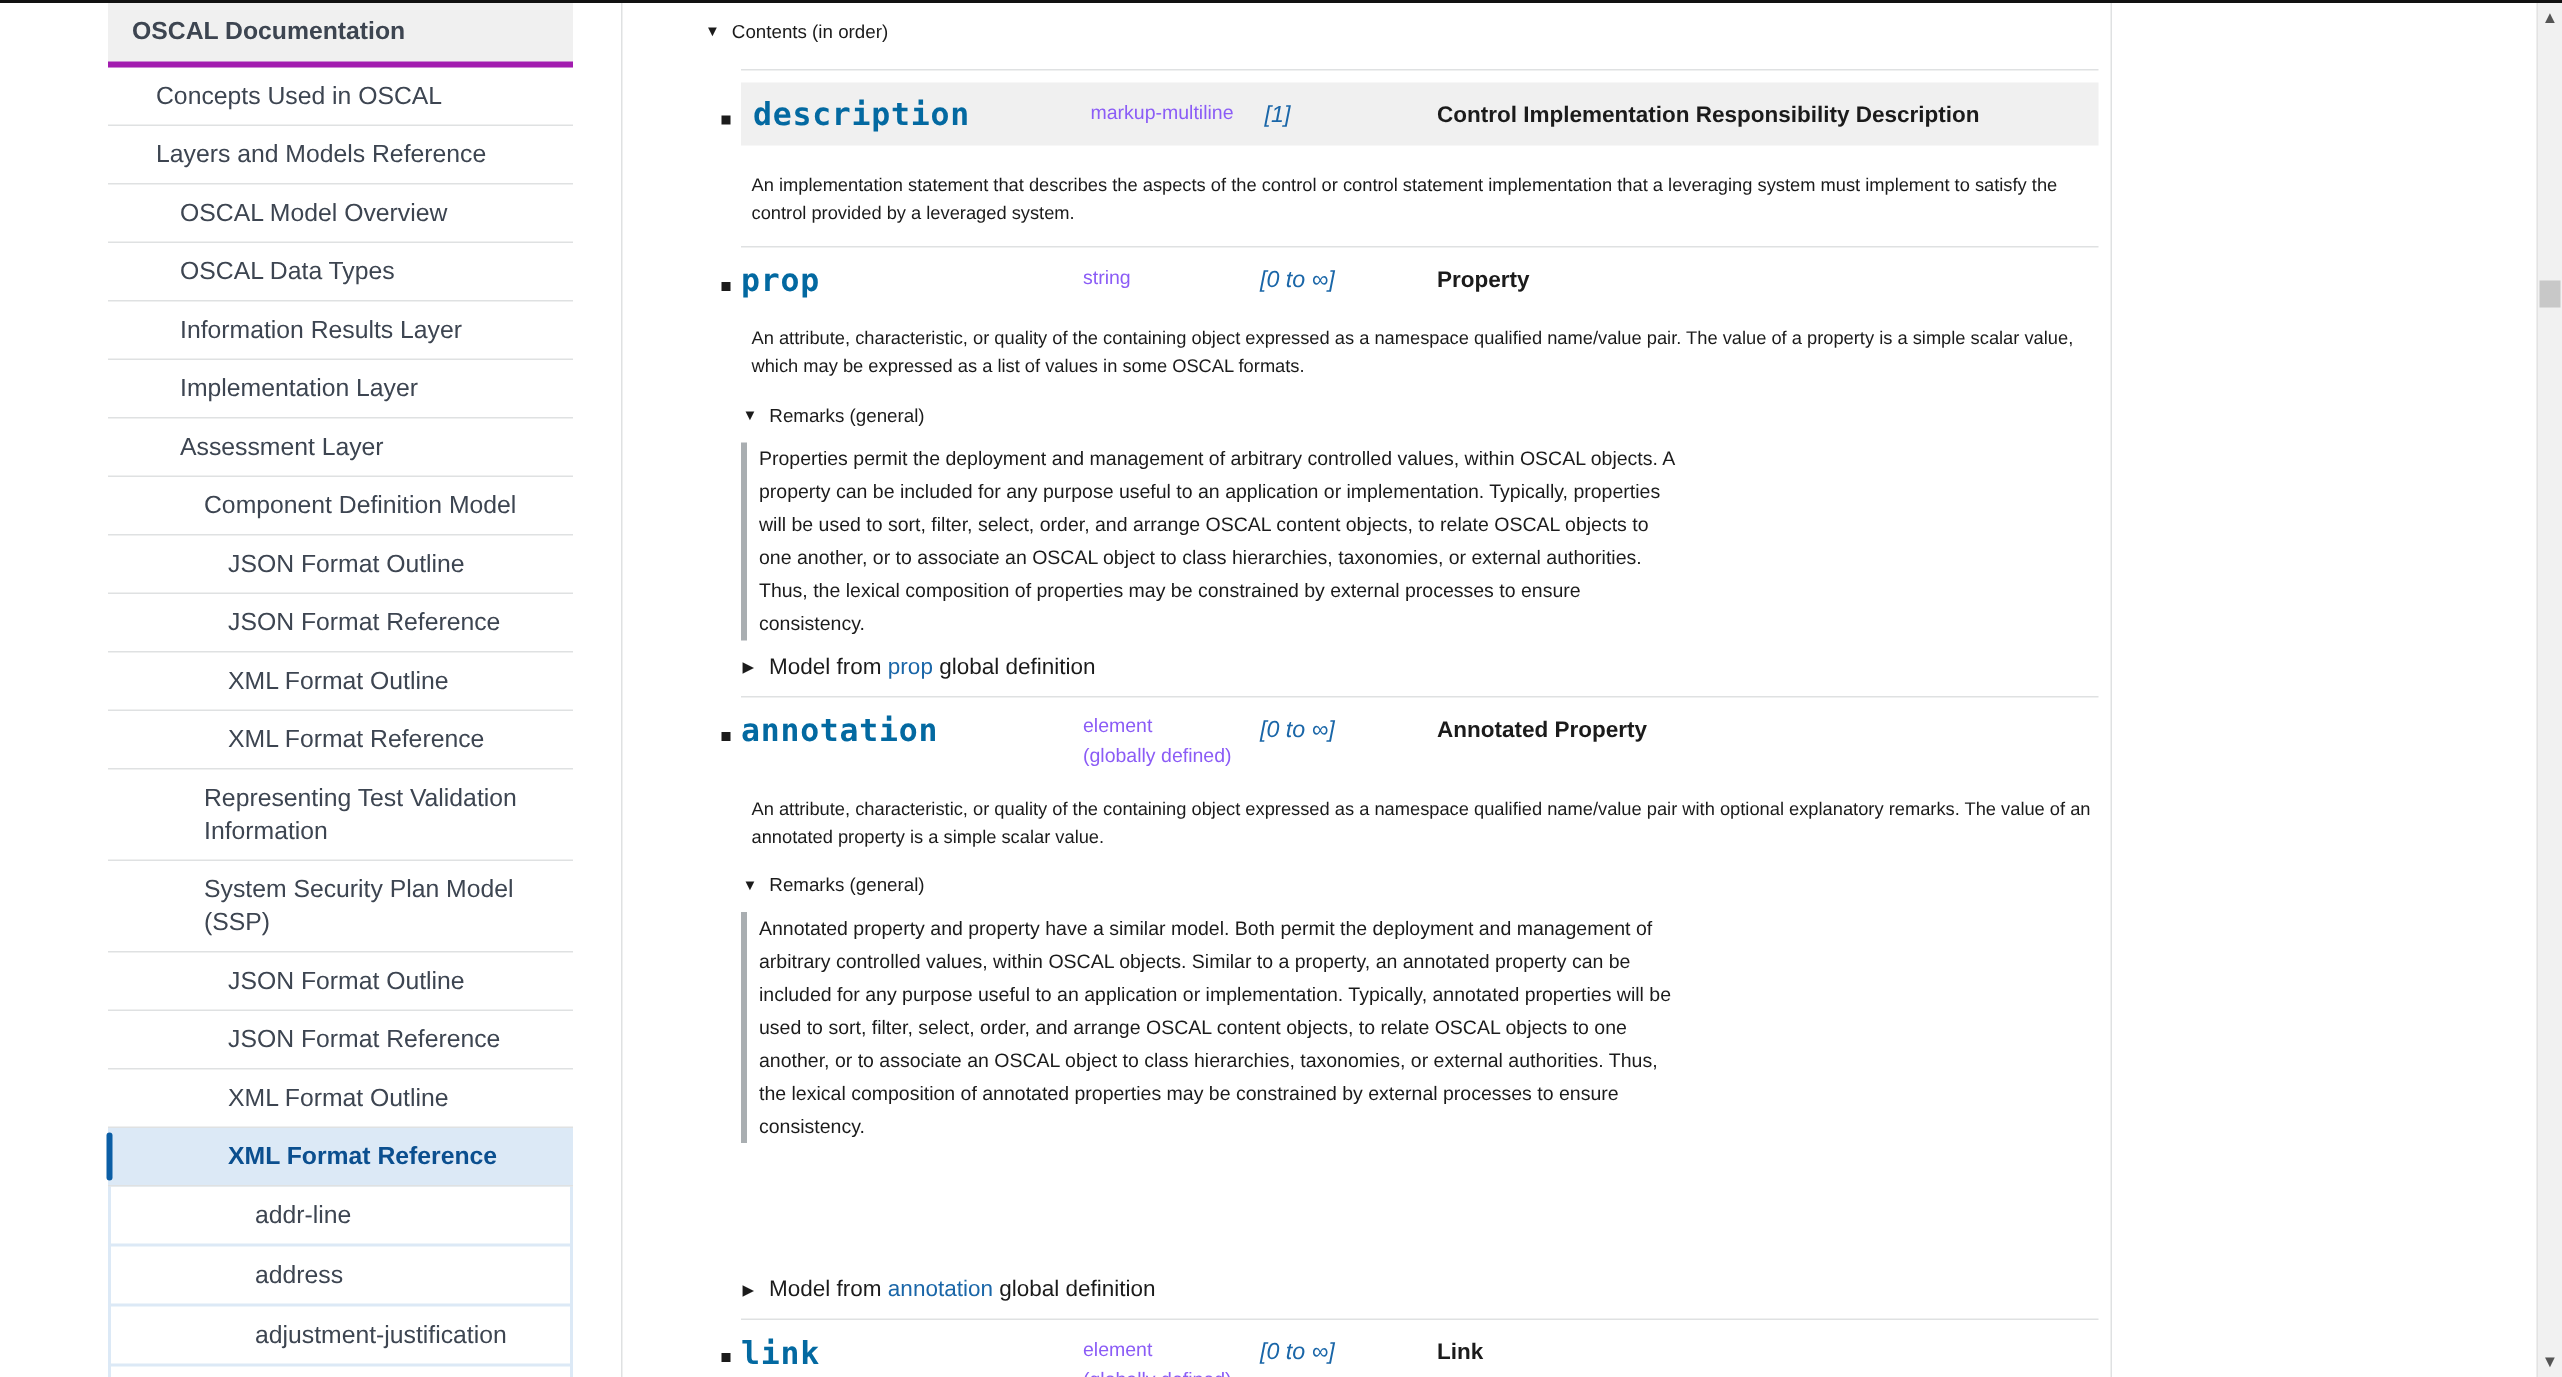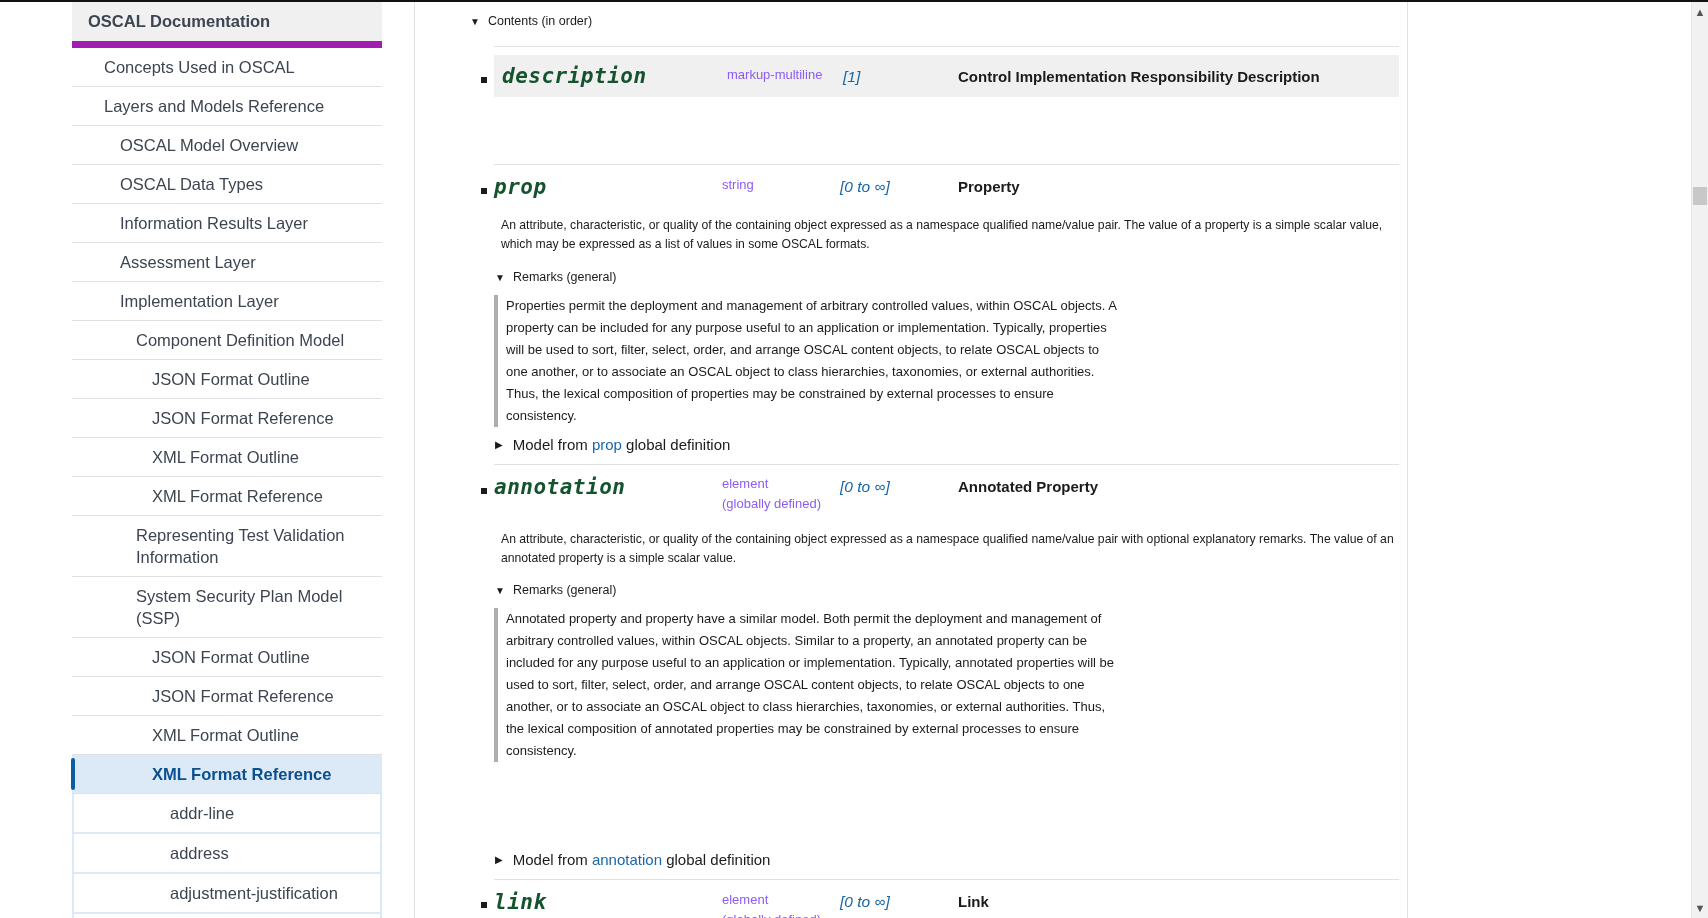--- a/index.html
+++ b/index.html
@@ -5,21 +5,21 @@
   html, body { margin:0; padding:0; }
   body {
     width:1708px; height:918px; overflow:hidden; position:relative;
     background:#ffffff; font-family:"Liberation Sans", sans-serif; color:#1b1b1b;
   }
   .topline { position:absolute; left:0; top:0; width:1708px; height:2px; background:#111; }
 
   
   .sidebar { position:absolute; left:72px; top:2px; width:310px; }
   .side-head {
-    height:39px; background:#f0f0f0; border-bottom:7px solid #a21caf;
+    height:39px; background:#f0f0f0; border-bottom:4px solid #a21caf;
     font-weight:bold; font-size:16.5px; color:#3d4551; line-height:39px; padding-left:16px;
   }
   .side-item {
     border-bottom:1px solid #dfe1e2; font-size:16.5px; color:#3d4551;
     min-height:38px; display:flex; align-items:center; box-sizing:border-box; line-height:22px;
     padding-top:8px; padding-bottom:8px; padding-right:12px;
   }
   .side-item.tall { min-height:61px; }
   .side-item.active {
     background:#dce9f6; color:#0b4f8f; font-weight:bold; position:relative;
@@ -49,21 +49,21 @@
   .tri { font-size:10px; color:#1b1b1b; }
   .contents-toggle { left:55px; top:12px; font-size:12.5px; color:#1b1b1b; display:flex; align-items:center; gap:8px; }
   .hr { position:absolute; height:1px; background:#dfe1e2; }
   .item-head {
     position:absolute; left:79px; width:905px; height:42px;
   }
   .item-head.shaded { background:#f0f0f0; }
   .bullet { position:absolute; width:6px; height:6px; background:#1b1b1b; }
   .ename {
     position:absolute; font-family:"DejaVu Sans Mono", monospace; font-weight:bold;
-    font-size:21px; letter-spacing:0.5px; color:#14532d;font-style:italic;
+    font-size:21px; letter-spacing:0.5px; color:#0369a1;
   }
   .etype { position:absolute; font-size:13px; color:#8b5cf6; line-height:20px; }
   .ecard { position:absolute; font-size:15.5px; font-style:italic; color:#1a66a8; }
   .etitle { position:absolute; font-size:15px; font-weight:bold; color:#1b1b1b; }
   .desc { position:absolute; font-size:12.2px; color:#1b1b1b; line-height:19px; width:900px; }
   .remarks-toggle { position:absolute; font-size:12.5px; color:#1b1b1b; display:flex; align-items:center; gap:8px; }
   .quote {
     position:absolute; border-left:4px solid #a9aeb1; padding-left:8px;
     font-size:13px; line-height:22px; color:#1b1b1b; width:612px;
   }
@@ -88,24 +88,24 @@
   <div class="side-item l2">
       <span>OSCAL Model Overview</span>
     </div>
   <div class="side-item l2">
       <span>OSCAL Data Types</span>
     </div>
   <div class="side-item l2">
       <span>Information Results Layer</span>
     </div>
   <div class="side-item l2">
+      <span>Implementation Layer</span>
+    </div>
+  <div class="side-item l2">
       <span>Assessment Layer</span>
-    </div>
-  <div class="side-item l2">
-      <span>Implementation Layer</span>
     </div>
   <div class="side-item l3">
       <span>Component Definition Model</span>
     </div>
   <div class="side-item l4">
       <span>JSON Format Outline</span>
     </div>
   <div class="side-item l4">
       <span>JSON Format Reference</span>
     </div>
@@ -157,20 +157,21 @@
     <span>Contents (in order)</span>
   </div>
   <div class="hr" style="left:79px; top:44px; width:905px;"></div>
 
   <div class="item-head shaded" style="top:53px;"></div>
   <div class="bullet" style="left:66px; top:75px;"></div>
   <div class="ename" style="left:87px; top:62px;">description</div>
   <div class="etype" style="left:312px; top:63px;">markup-multiline</div>
   <div class="ecard" style="left:428px; top:66px;">[1]</div>
   <div class="etitle" style="left:543px; top:66px;">Control Implementation Responsibility Description</div>
+  <div class="desc" style="left:86px; top:112px;">An implementation statement that describes the aspects of the control or control statement implementation that a leveraging system must implement to satisfy the control provided by a leveraged system.</div>
   <div class="hr" style="left:79px; top:162px; width:905px;"></div>
 
   <div class="bullet" style="left:66px; top:186px;"></div>
   <div class="ename" style="left:79px; top:173px;">prop</div>
   <div class="etype" style="left:307px; top:173px;">string</div>
   <div class="ecard" style="left:425px; top:176px;">[0 to ∞]</div>
   <div class="etitle" style="left:543px; top:176px;">Property</div>
   <div class="desc" style="left:86px; top:214px;">An attribute, characteristic, or quality of the containing object expressed as a namespace qualified name/value pair. The value of a property is a simple scalar value, which may be expressed as a list of values in some OSCAL formats.</div>
   <div class="remarks-toggle" style="left:80px; top:268px;">
     <span class="tri">▼</span>

